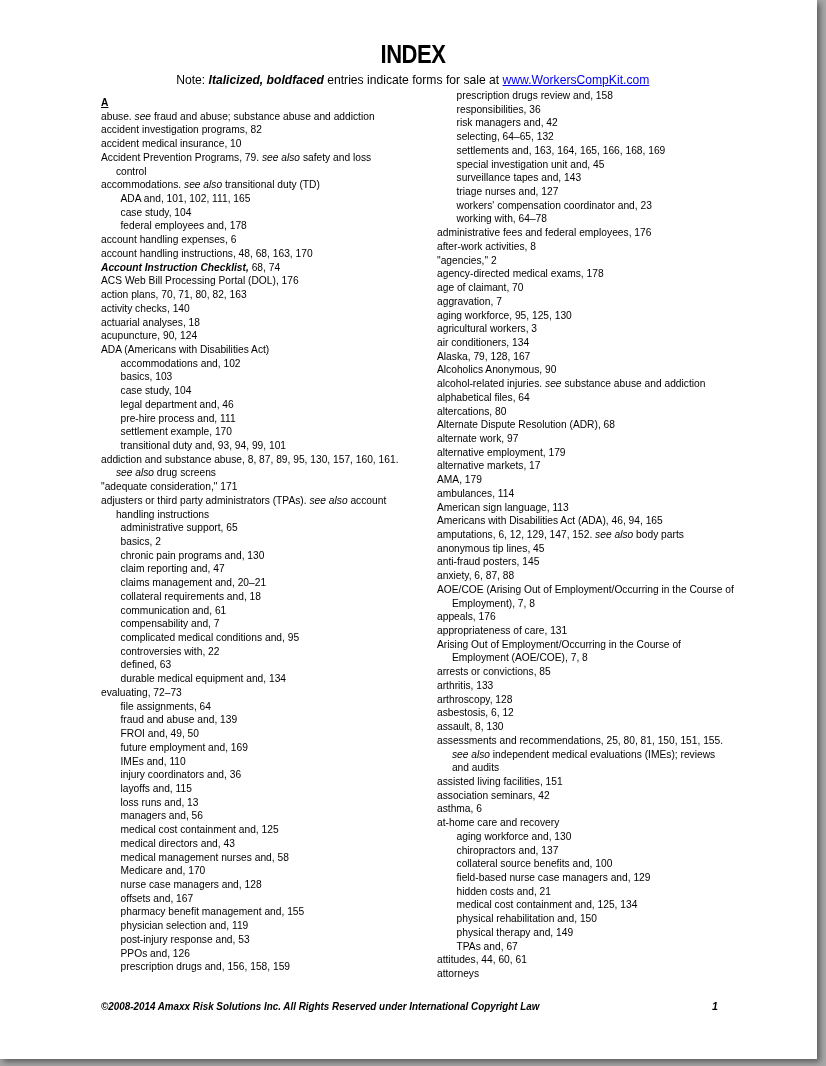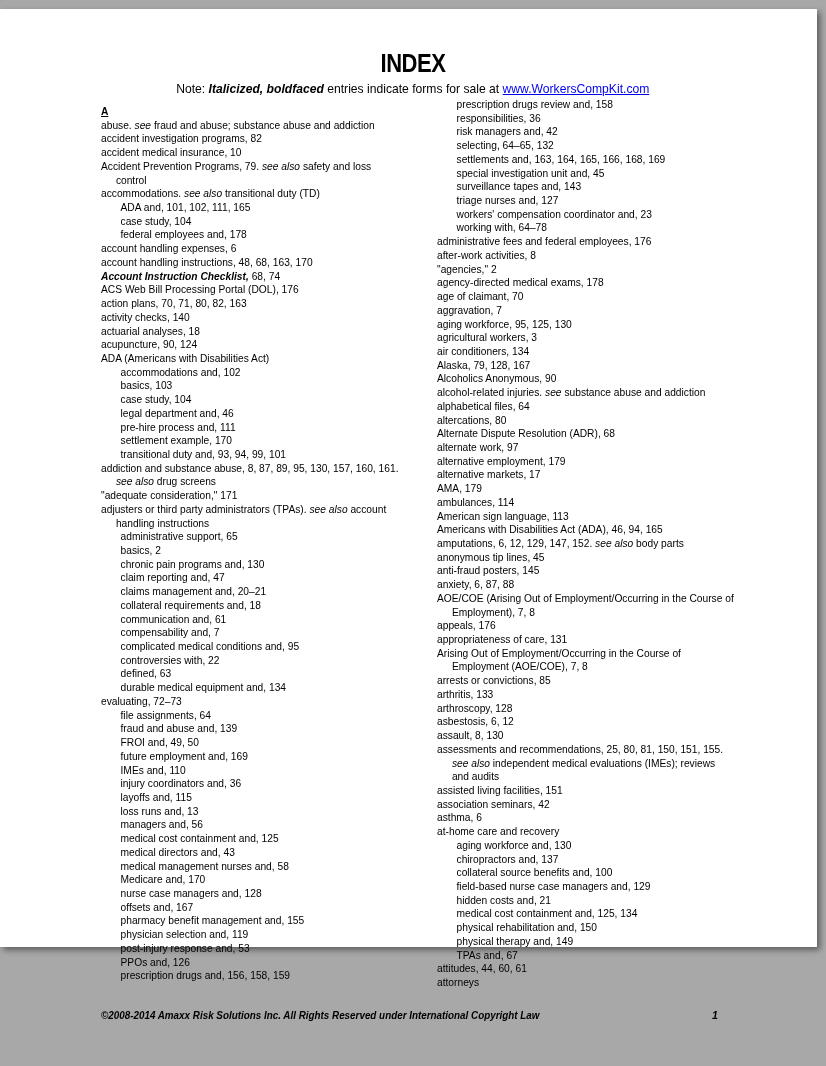--- a/index.html
+++ b/index.html
@@ -1,18 +1,18 @@
 <!DOCTYPE html>
 <html><head>
 <meta charset="utf-8">
 <style>
   html, body { margin:0; padding:0; background:#a8a8a8; }
   body { width:826px; height:1066px; position:relative; overflow:hidden; }
   .page {
-    position:absolute; left:0; top:9px; width:817px; height:938px;
+    position:absolute; left:0; top:0; width:817px; height:1059px;
     background:#ffffff;
     box-shadow: 3px 3px 6px rgba(0,0,0,0.45);
     font-family:"Liberation Sans", sans-serif;
     color:#000;
   }
   .title {
     position:absolute; left:0; width:826px; top:40px; text-align:center;
     font-family:"Liberation Sans", sans-serif; font-weight:bold; font-size:25px;
     letter-spacing:-0.5px; transform:scaleX(0.88); transform-origin:413px 0;
   }

